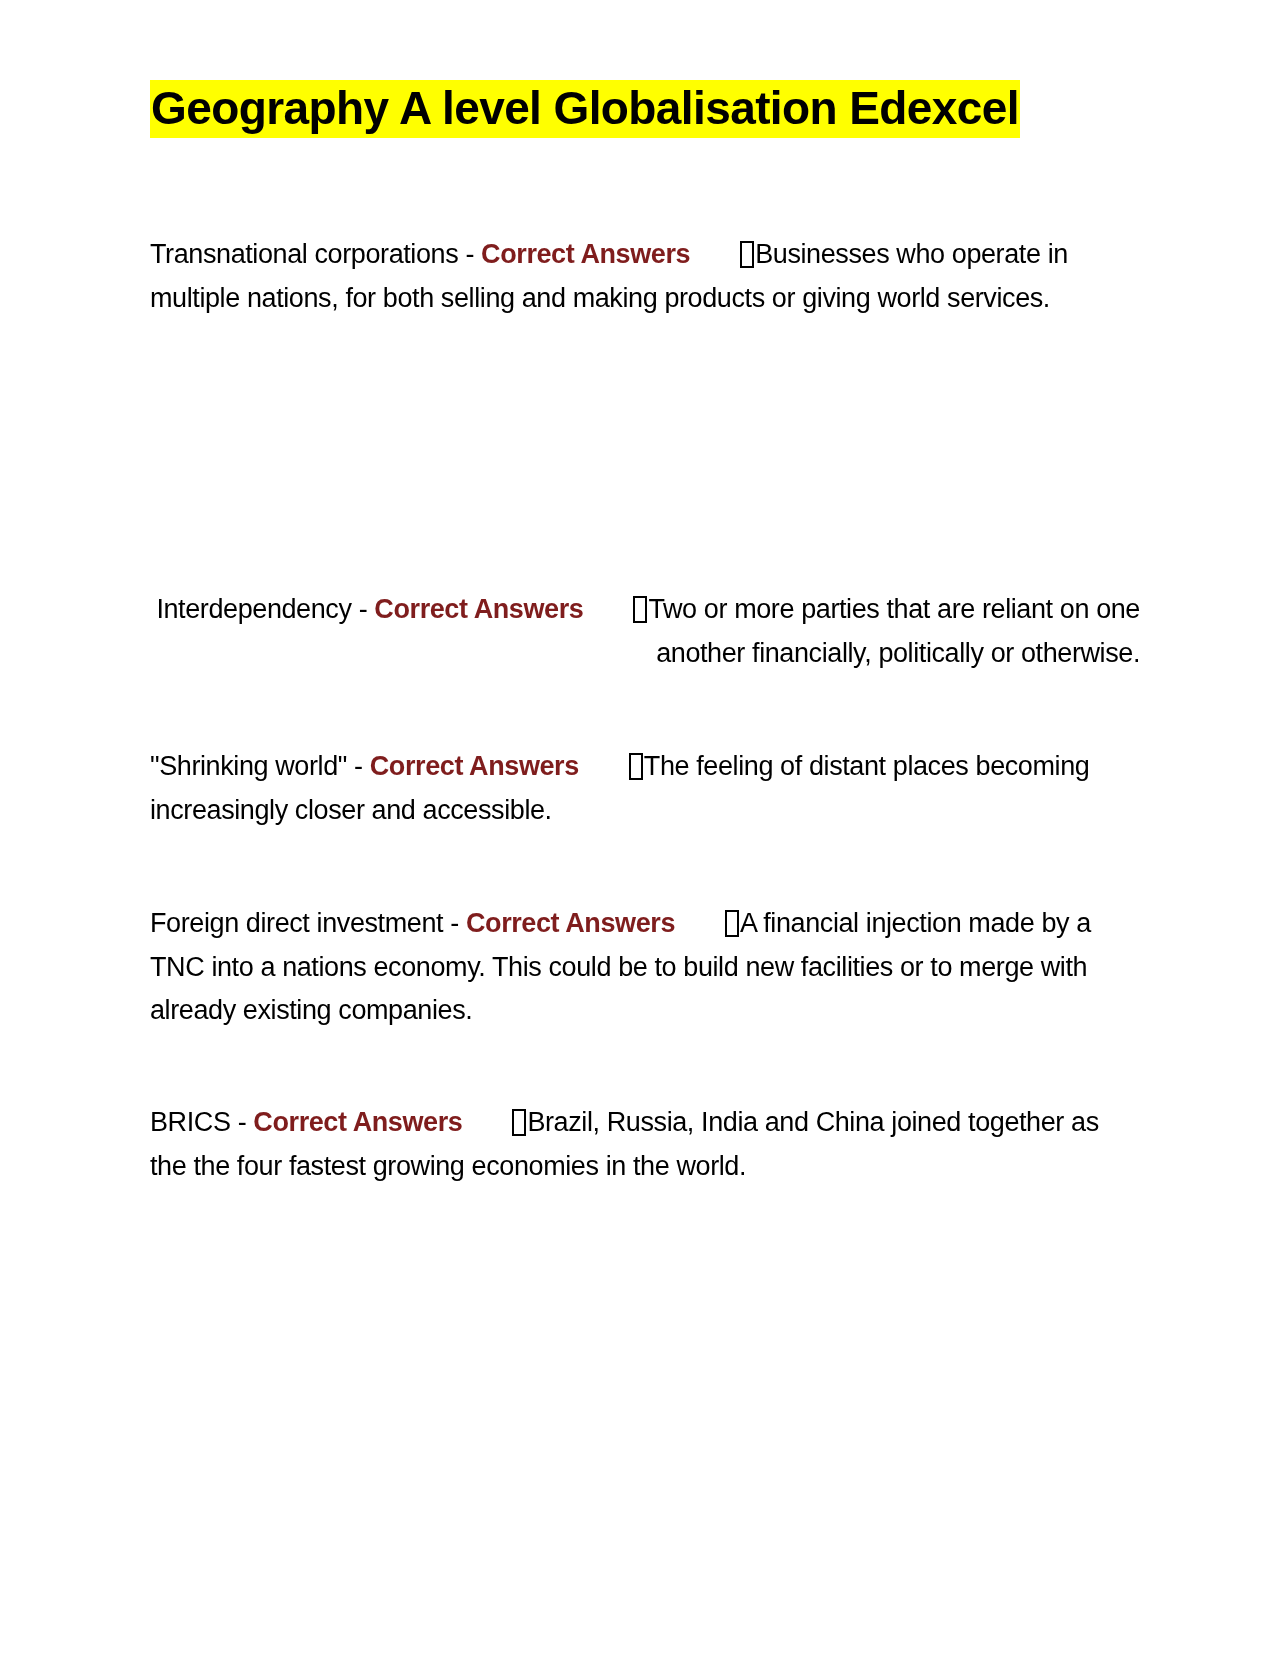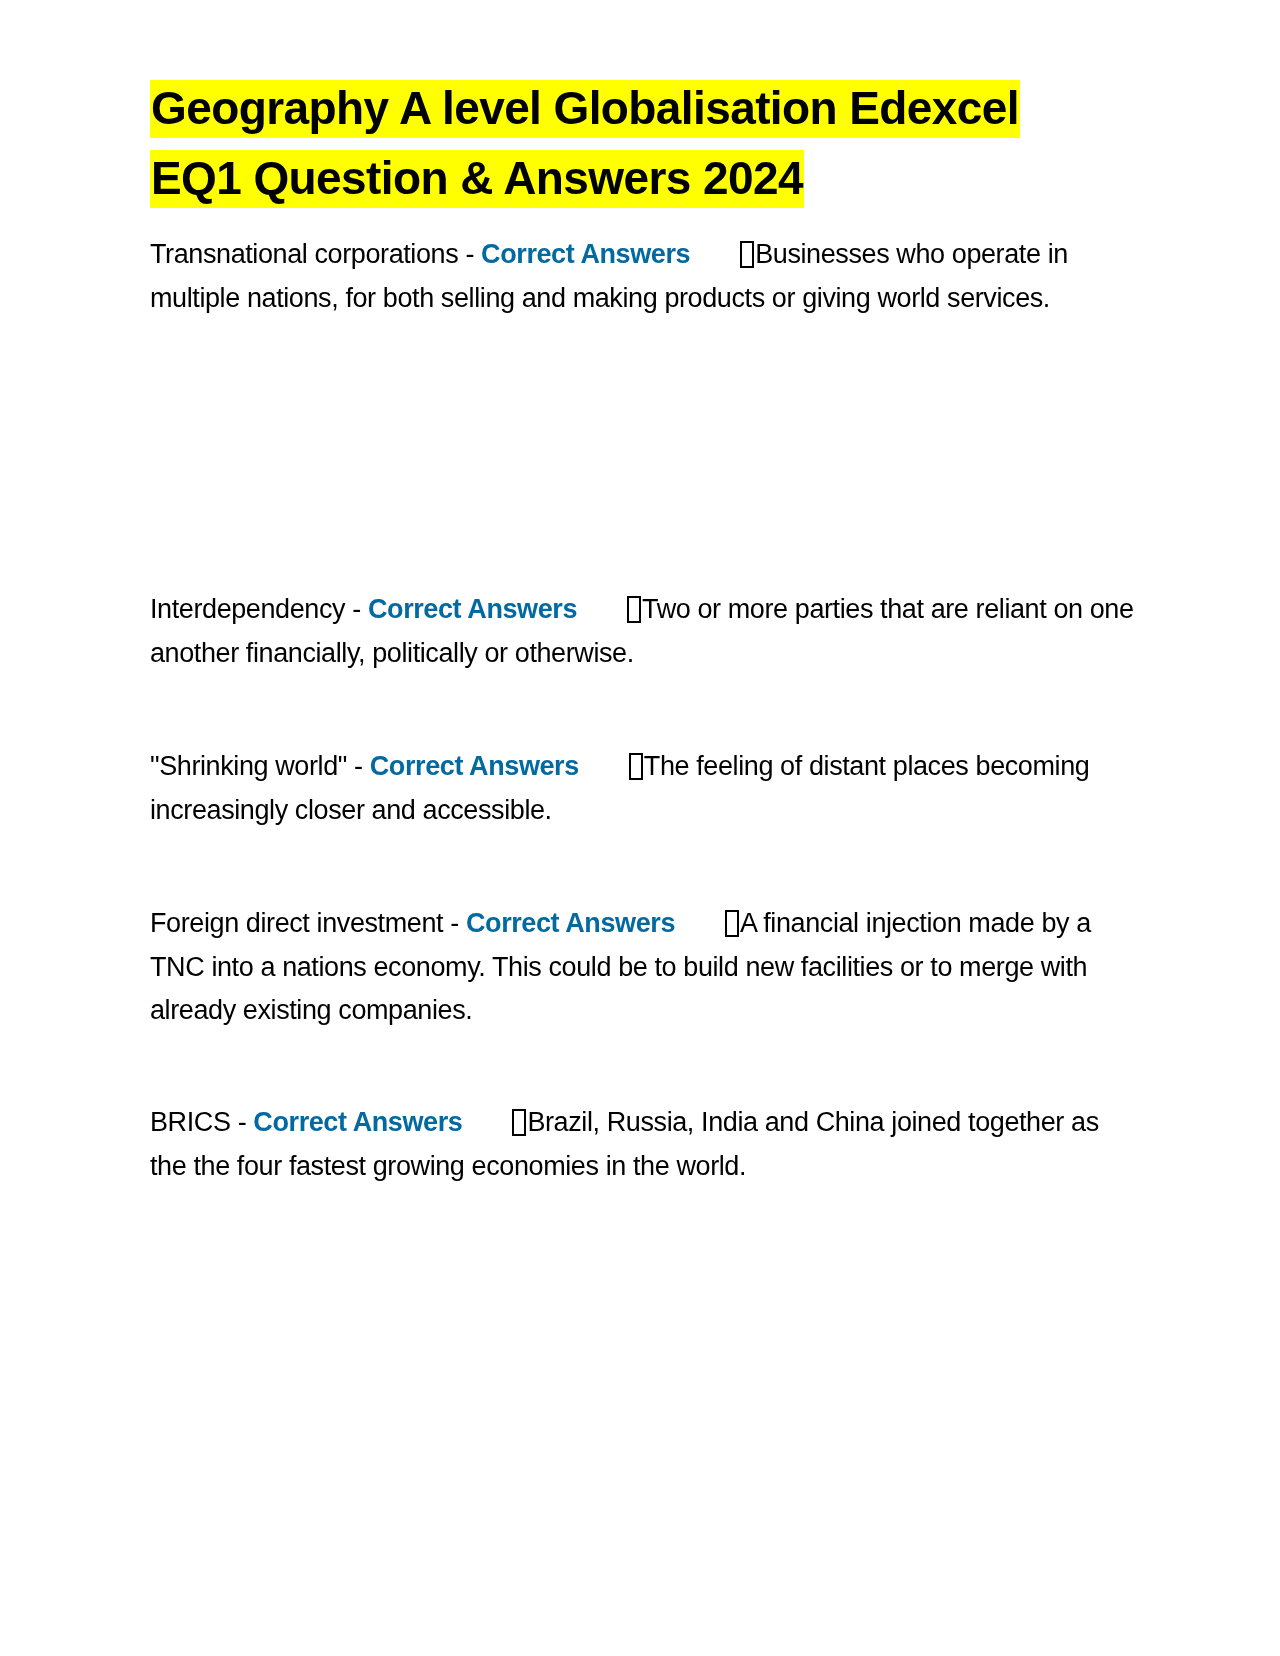--- a/index.html
+++ b/index.html
@@ -47,21 +47,21 @@
       width: 990px;
       margin: 0;
       font-family: "Liberation Sans", sans-serif;
       font-size: 27px;
       line-height: 43.5px;
       letter-spacing: -0.4px;
     }
     .term { color: #000000; margin-top: 40px; }
     .sep { color: #000000; }
     .label {
-      color: #0369a1;
+      color: #7f1d1d;
       font-weight: bold;
     }
     .gap {
       display: inline-block;
       width: 50px;
     }
     .glyph-box {
       display: inline-block;
       width: 14px;
       height: 27px;
@@ -69,26 +69,26 @@
       box-sizing: border-box;
       vertical-align: -5px;
       margin-right: 1px;
     }
   </style>
 </head>
 <body>
 
 <div class="page">
 
-  <h1 class="title"><span class="hl"><span>Geography A level Globalisation Edexcel</span><br><span>EQ1 Question &amp; Answers 2024</span></span></h1>
+  <h1 class="title"><span class="hl"><span>Geography A level Globalisation Edexcel</span><br></span></h1>
 
   <p class="entry" style="top:233px;"><span class="term">Transnational corporations</span><span class="sep"> - </span><span class="label">Correct Answers</span><span class="gap"></span><span class="glyph-box"></span><span class="answer">Businesses who operate in multiple nations, for both selling and making products or giving world services.</span></p>
 
 
-  <p class="entry" style="top:588px;"><span class="term">Interdependency</span><span class="sep"> - </span><span class="label">Correct Answers</span><span class="gap"></span><span class="glyph-box"></span><span class="answer">Two or more parties that are reliant on one another financially, politically or otherwise.</span></p>
+  <p class="entry" style="top:588px;text-align:right;"><span class="term">Interdependency</span><span class="sep"> - </span><span class="label">Correct Answers</span><span class="gap"></span><span class="glyph-box"></span><span class="answer">Two or more parties that are reliant on one another financially, politically or otherwise.</span></p>
 
   <p class="entry" style="top:745px;"><span class="term">"Shrinking world"</span><span class="sep"> - </span><span class="label">Correct Answers</span><span class="gap"></span><span class="glyph-box"></span><span class="answer">The feeling of distant places becoming increasingly closer and accessible.</span></p>
 
   <p class="entry" style="top:1101px;"><span class="term">BRICS</span><span class="sep"> - </span><span class="label">Correct Answers</span><span class="gap"></span><span class="glyph-box"></span><span class="answer">Brazil, Russia, India and China joined together as the the four fastest growing economies in the world.</span></p>
 
   <p class="entry" style="top:902px;"><span class="term">Foreign direct investment</span><span class="sep"> - </span><span class="label">Correct Answers</span><span class="gap"></span><span class="glyph-box"></span><span class="answer">A financial injection made by a TNC into a nations economy. This could be to build new facilities or to merge with already existing companies.</span></p>
 
 
 </div>
 

